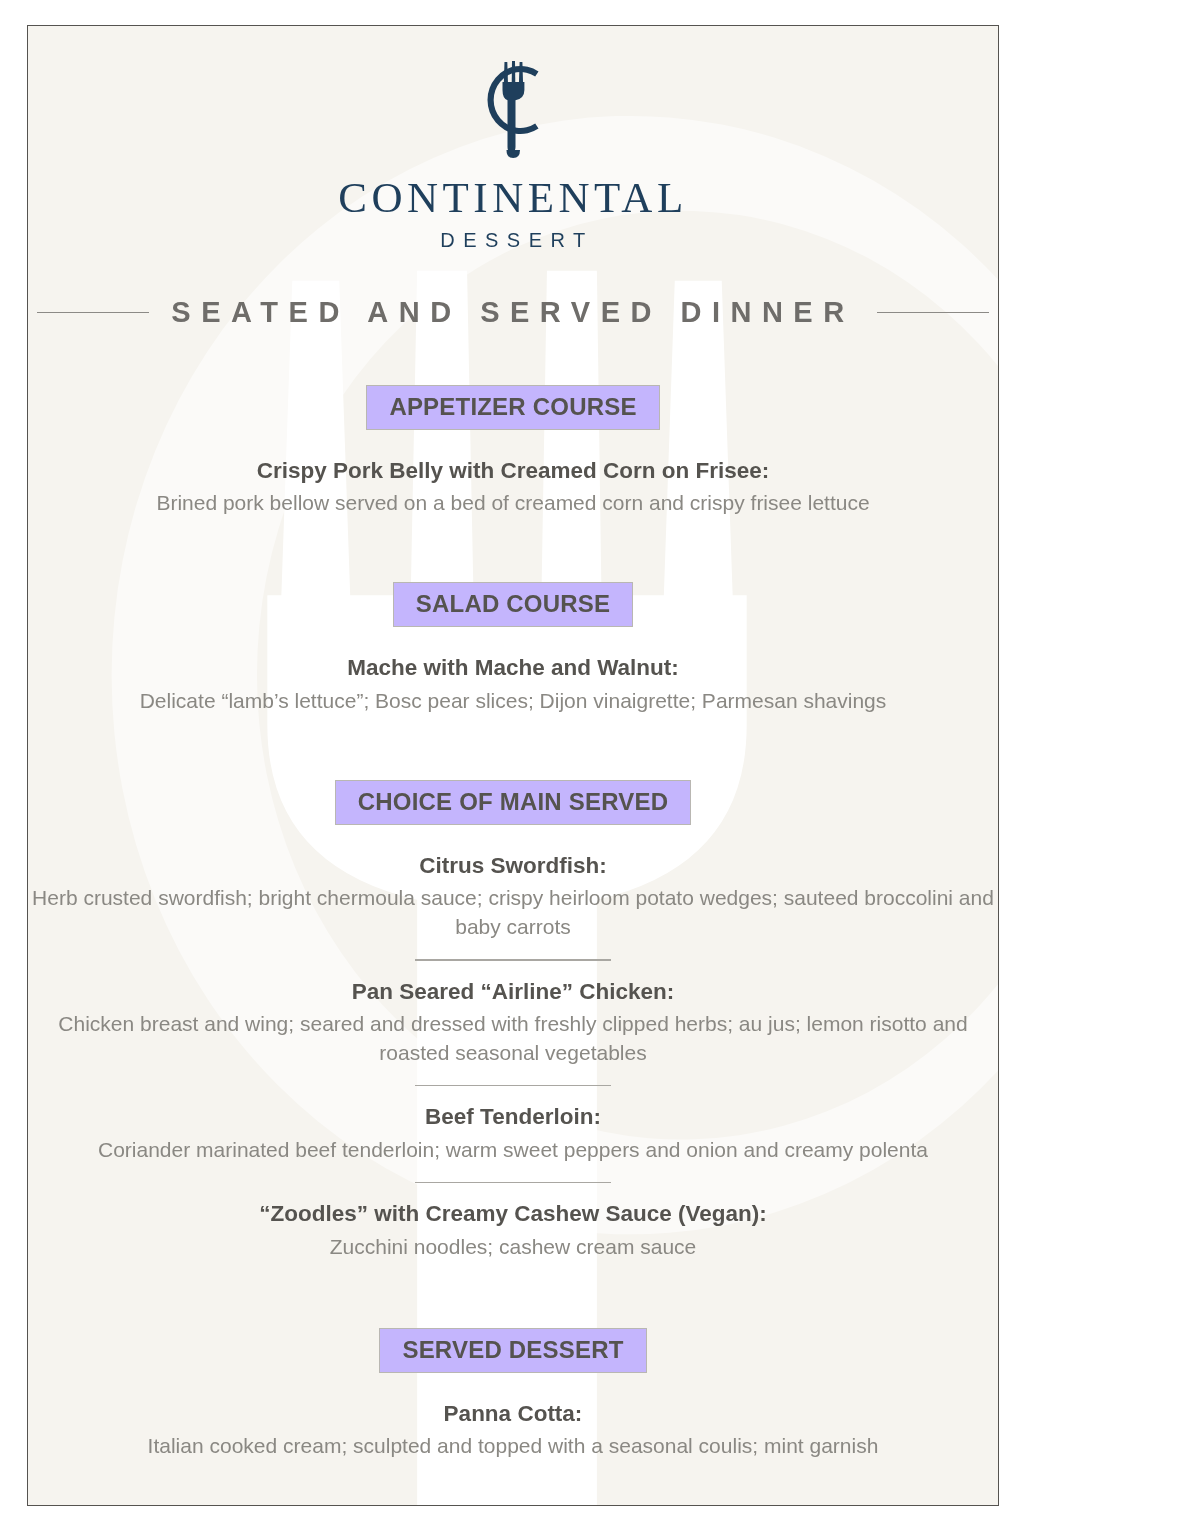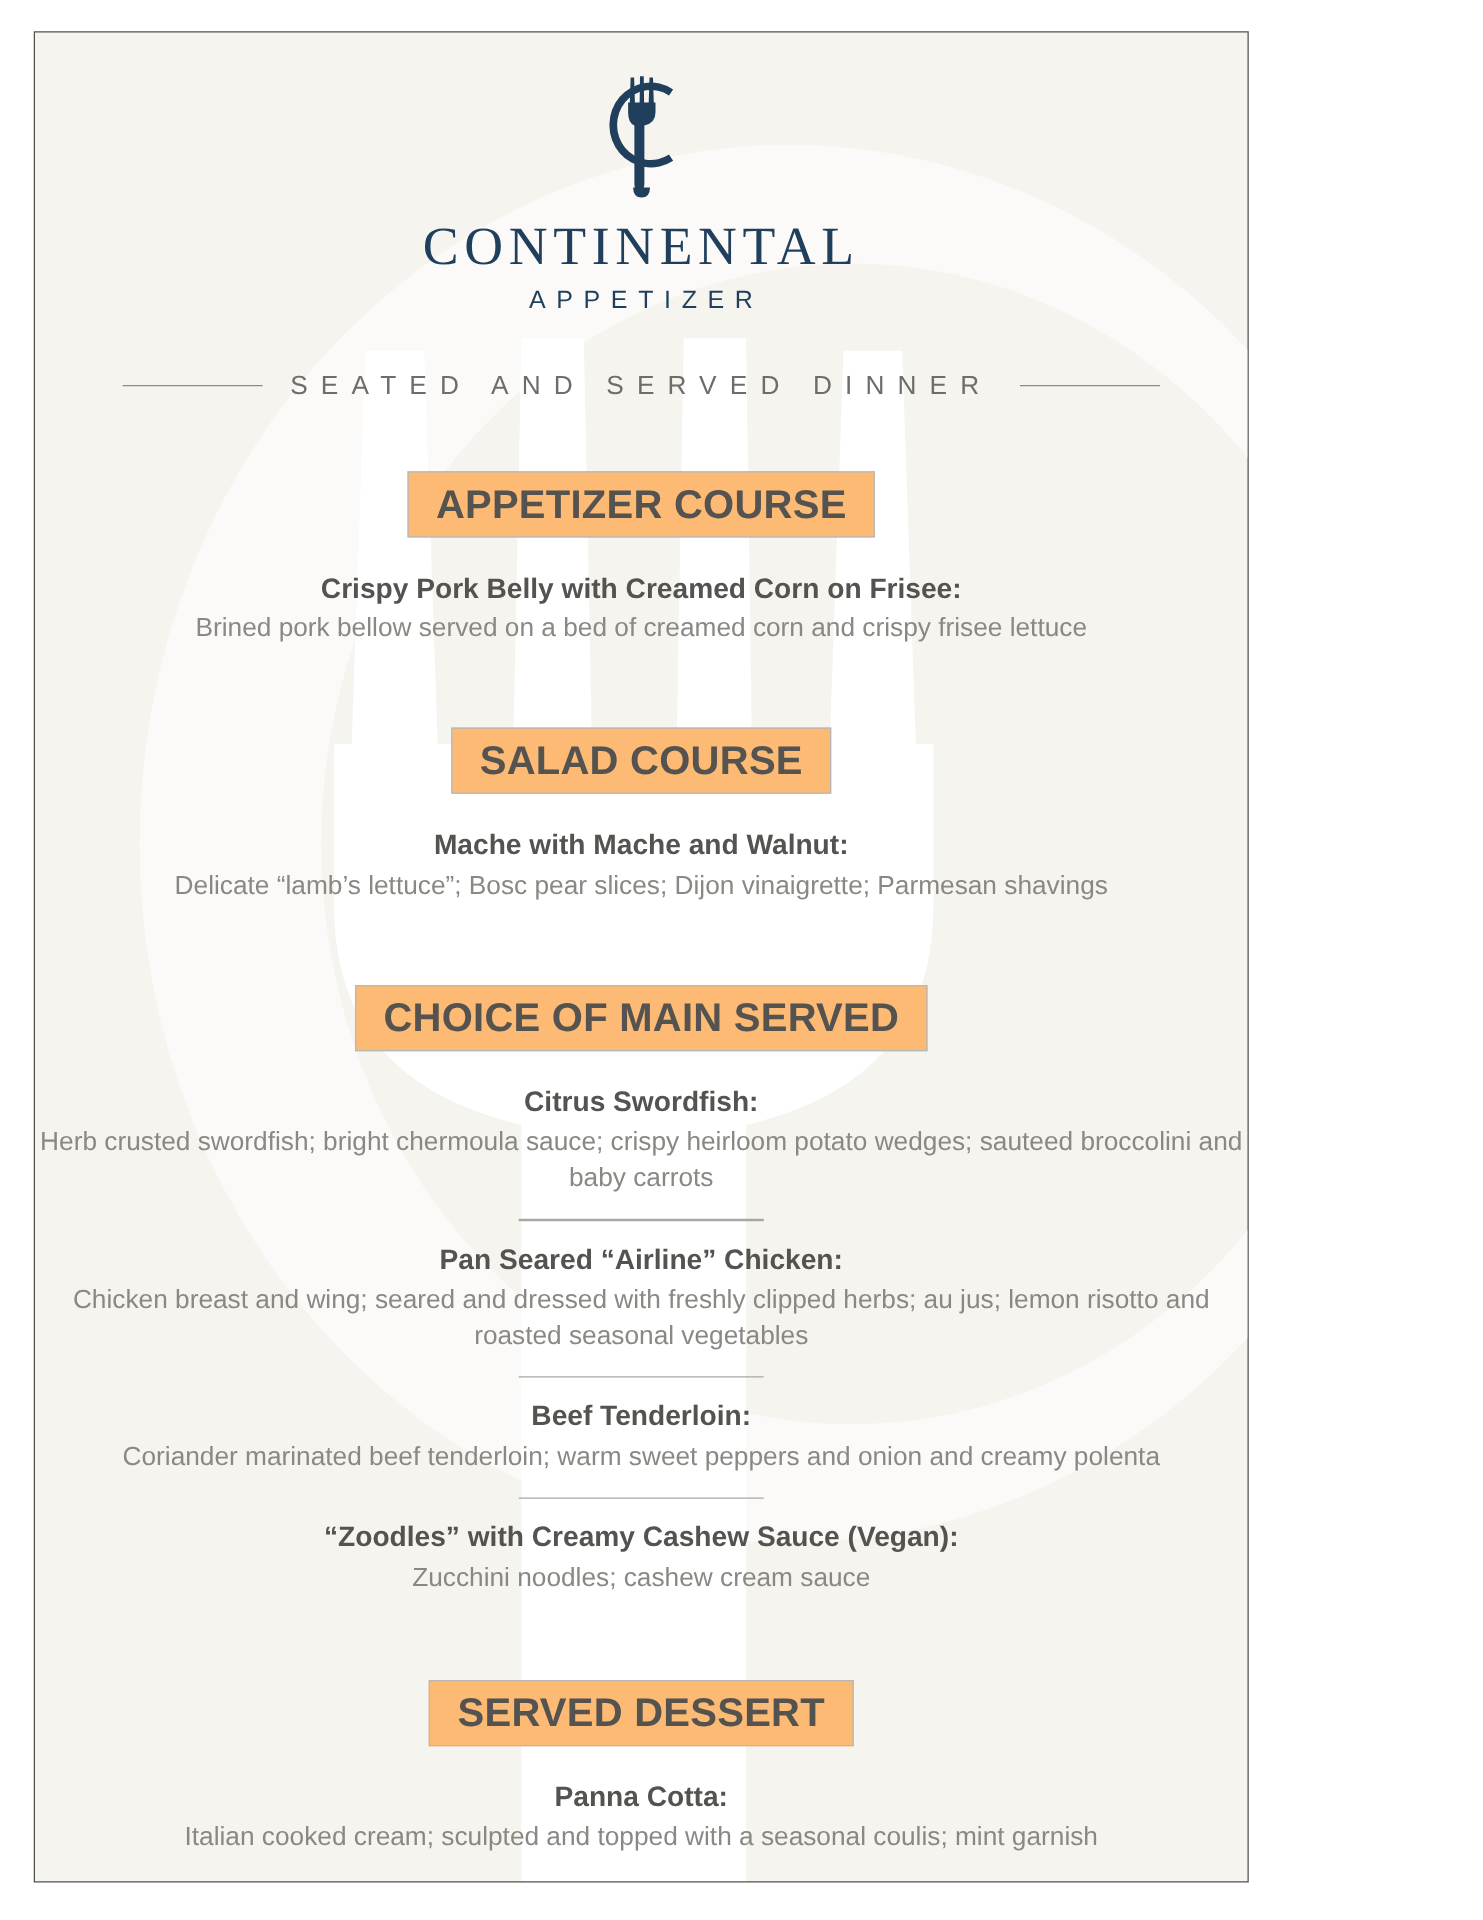--- a/index.html
+++ b/index.html
@@ -89,39 +89,39 @@
     justify-content: center;
     margin-top: 48px;
     padding: 0 78px;
   }
   .doc-title-rule {
     height: 1px;
     background: #8c8a86;
     flex: 0 0 112px;
   }
   .doc-title {
-    font-size: 21px;
-    font-weight: 400;
+    font-size: 29px;
+    font-weight: 700;
     letter-spacing: 10.5px;
     color: #6f6d6a;
     white-space: nowrap;
     padding: 0 22px;
     line-height: 1;
   }
 
   
   .course {
     text-align: center;
   }
   .course-header {
     display: inline-block;
     border: 1.5px solid #b9b7b2;
-    background: #fdba74;
+    background: #c4b5fd;
     padding: 9px 22px 10px 22px;
-    font-size: 32px;
+    font-size: 24px;
     font-weight: bold;
     letter-spacing: 0.2px;
     color: #55534f;
     line-height: 1;
   }
 
   .dish {
     text-align: center;
   }
   .dish-name {
@@ -204,21 +204,21 @@
                  Q 57.4 44.5 48.5 46.3
                  L 48.5 93
                  Q 48.5 98.5 44.5 98.5
                  Q 40.5 98.5 40.5 93
                  L 40.5 46.3
                  Q 35.5 44.5 35.5 36 Z" fill="#1f3f5c"></path>
 
         <path d="M 39.5 96 L 53 96 Q 53 104 46.2 104 Q 39.5 104 39.5 96 Z" fill="#1f3f5c"></path>
       </svg>
       <div class="brand-name">CONTINENTAL</div>
-      <div class="brand-sub">APPETIZER</div>
+      <div class="brand-sub">DESSERT</div>
     </div>
 
     <div class="doc-title-row">
       <div class="doc-title-rule"></div>
       <div class="doc-title">SEATED AND SERVED DINNER</div>
       <div class="doc-title-rule"></div>
     </div>
 
     <div class="course sec-appetizer">
       <div class="course-header">APPETIZER COURSE</div>

